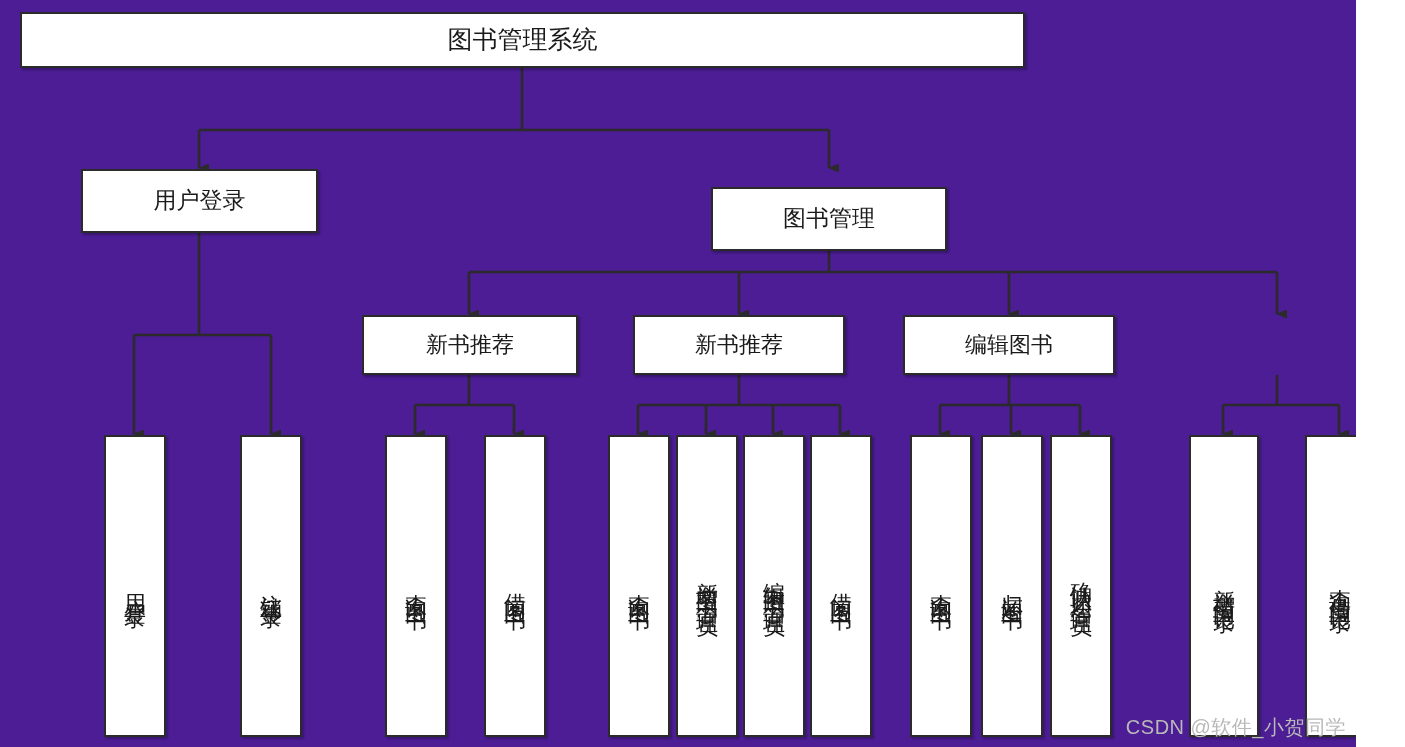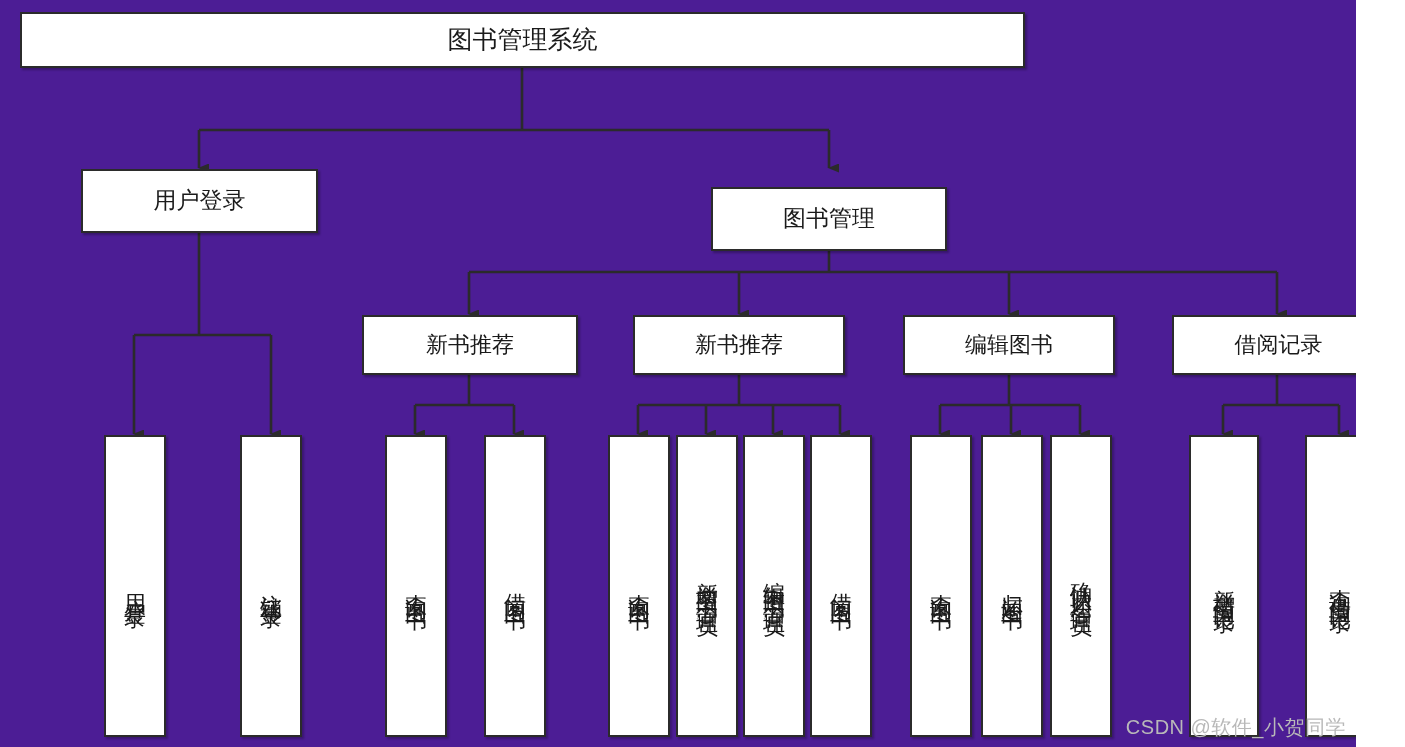--- a/index.html
+++ b/index.html
@@ -132,23 +132,20 @@
   </div>
 
   <div class="node node-l3" style="left:633px; top:315px; width:212px; height:60px;">
     <span class="label">新书推荐</span>
   </div>
 
   <div class="node node-l3" style="left:903px; top:315px; width:212px; height:60px;">
     <span class="label">编辑图书</span>
   </div>
 
-  <div class="node node-l3" style="left:1172px; top:315px; width:213px; height:60px;">
-    <span class="label">借阅记录</span>
-  </div>
 
   <div id="leaf-layer">
       <div class="node node-leaf" style="left: 104px; top: 435px; width: 62px; height: 302px;">
         <span class="label">用户登录</span>
       </div>
       <div class="node node-leaf" style="left: 240px; top: 435px; width: 62px; height: 302px;">
         <span class="label">注销登录</span>
       </div>
       <div class="node node-leaf" style="left: 385px; top: 435px; width: 62px; height: 302px;">
         <span class="label">查询图书</span>

